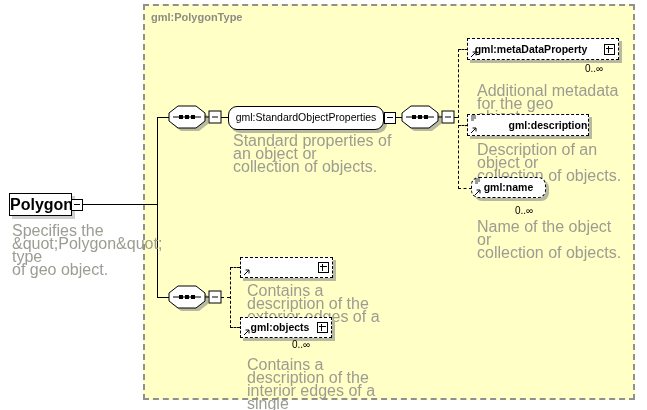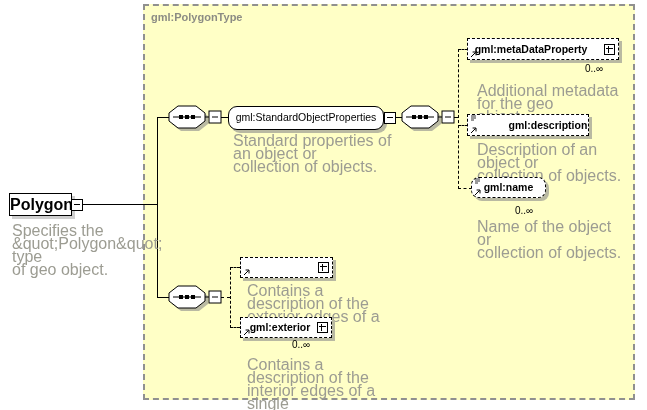--- a/index.html
+++ b/index.html
@@ -164,21 +164,21 @@
     </svg>
     <div class="plusicon" style="top:4px;"></div>
   </div>
   <div class="desc" style="left:247px; top:284px; width:155px;">Contains a description of the
 exterior edges of a polygon.</div>
 
   <div class="box dashedbox shadow-y" style="left:240px; top:317px; width:92px; height:21px; line-height:19px; padding-right:12px; box-sizing:border-box;">
     <svg class="ref-arrow" width="8" height="8" viewBox="0 0 8 8">
       <path d="M1 7 L5.6 2.4 M2.6 2 H6 V5.4" stroke="#000" stroke-width="1" fill="none"></path>
     </svg>
-    <span class="lbl">gml:exterior</span>
+    <span class="lbl">gml:objects</span>
     <div class="plusicon" style="top:4px;"></div>
   </div>
   <div class="card" style="left:292px; top:339px;">0..∞</div>
   <div class="desc" style="left:247px; top:358px; width:155px;">Contains a description of the
 interior edges of a single
 opening in a polygon.</div>
 
 </div>
 
 </body></html>

